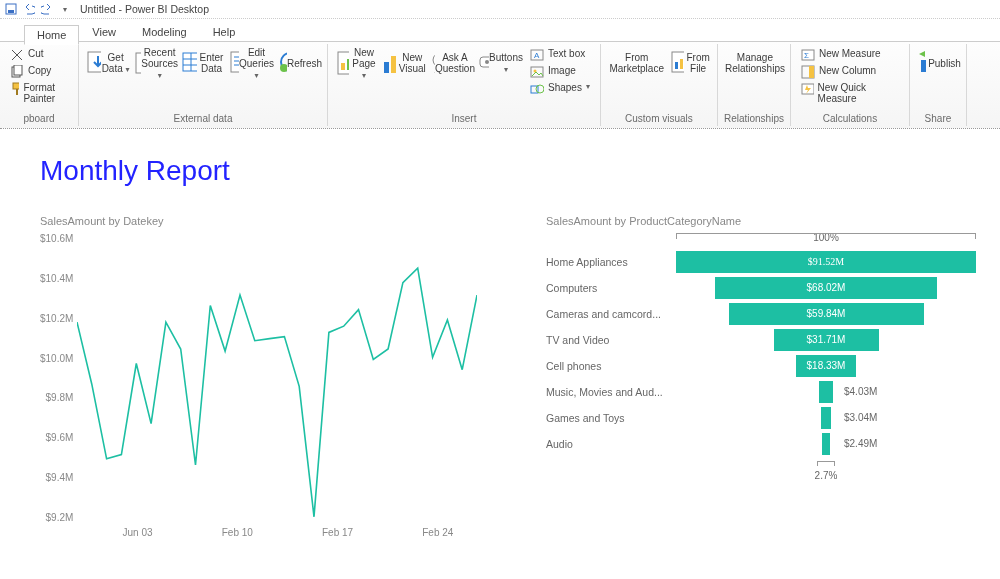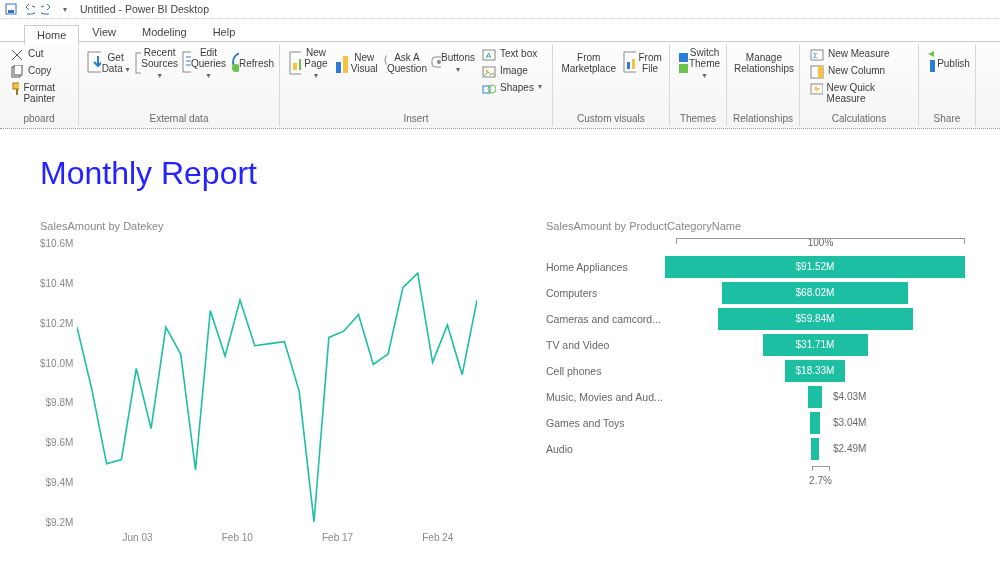--- a/index.html
+++ b/index.html
@@ -13,35 +13,35 @@
 .group{display:flex;flex-direction:column;align-items:center;justify-content:space-between;padding:1px 4px 2px;border-right:1px solid #d8d8d8}
 .grplabel{font-size:10px;color:#6a6a6a;margin-top:auto}
 .btncol{display:flex;flex-direction:row;align-items:center;width:46px;padding:2px 1px;cursor:default}
 .btncol .ic{width:28px;height:28px;margin:1px 0 3px}
 .btncol .lbl{font-size:10px;color:#3b3b3b;text-align:center;line-height:11px}
 .btnrow{display:flex;flex-direction:column;gap:1px;padding:2px 4px}
 .smbtn{display:flex;align-items:flex-start;gap:4px;font-size:10px;color:#3b3b3b;padding:1px 2px;cursor:default}
 .smbtn .ic{width:14px;height:14px}
 .groupbtns{display:flex;align-items:flex-start}
 .canvas{padding:18px 40px 0 40px}
-.report-title{font-size:32px;color:#2323ff;font-weight:400;margin:8px 0 28px 0}
+.report-title{font-size:28px;color:#2323ff;font-weight:400;margin:8px 0 28px 0}
 .visrow{display:flex;gap:58px}
 .visual{display:flex;flex-direction:column}
 .vistitle{font-size:11px;color:#888;margin-bottom:6px}
 .linewrap{display:flex}
 .yaxis{display:flex;flex-direction:column;justify-content:space-between;height:290px;font-size:10px;color:#888;text-align:right;padding-right:4px}
 .plot{position:relative;width:400px;height:290px}
 .xaxis{display:flex;justify-content:space-around;font-size:10px;color:#888;margin-left:48px;width:400px;padding-top:4px}
 .funnel{width:440px}
 .pctbar{margin-left:130px;border-top:1px solid #999;position:relative;height:12px}
 .pctbar::before,.pctbar::after{content:"";position:absolute;top:-1px;width:1px;height:6px;background:#999}
 .pctbar::before{left:0}.pctbar::after{right:0}
 .pctlbl{text-align:center;font-size:10px;color:#666;margin-left:130px;margin-top:-14px;margin-bottom:6px}
 .frow{display:flex;align-items:center;height:26px}
-.fcat{width:119px;font-size:10.5px;color:#666;white-space:nowrap;overflow:hidden;text-overflow:ellipsis}
+.fcat{width:130px;font-size:10.5px;color:#666;white-space:nowrap;overflow:hidden;text-overflow:ellipsis}
 .fbarwrap{flex:1;display:flex;justify-content:center}
 .fbar{background:#1dbfa3;color:#fff;font-size:10px;text-align:center;line-height:22px;height:22px;white-space:nowrap}
 .fbar.out{color:#666;background:transparent;position:relative;display:flex;align-items:center;justify-content:center}
 .fbar.out .inner{background:#1dbfa3;height:22px}
 .fbar.out .outlbl{position:absolute;left:calc(50% + 18px);color:#666}
 .botpct{margin-left:130px;text-align:center;font-size:10px;color:#666;margin-top:4px;position:relative}
 .botpct .tick{border-top:1px solid #999;width:18px;margin:0 auto 2px;position:relative;height:6px}
 .botpct .tick::before,.botpct .tick::after{content:"";position:absolute;top:-1px;width:1px;height:5px;background:#999}
 .botpct .tick::before{left:0}.botpct .tick::after{right:0}
 svg{display:block}
@@ -121,20 +121,27 @@
       <div class="btncol">
           <svg class="ic">
             <rect x="4" y="4" width="20" height="20" fill="#fff" stroke="#888"></rect>
             <circle cx="20" cy="20" r="6" fill="#fff" stroke="#2b7cd3"></circle>
             <path d="M20 16v4h3" stroke="#2b7cd3" fill="none"></path>
           </svg>
           <div class="lbl"><span>Recent Sources</span> <span class="drop">▾</span></div>
         </div>
       <div class="btncol">
           <svg class="ic">
+            <rect x="3" y="5" width="22" height="18" fill="#fff" stroke="#2b7cd3"></rect>
+            <path d="M3 11h22M3 17h22M11 5v18M18 5v18" stroke="#2b7cd3"></path>
+          </svg>
+          <div class="lbl">Enter Data</div>
+        </div>
+      <div class="btncol">
+          <svg class="ic">
             <rect x="3" y="3" width="22" height="20" fill="#fff" stroke="#888"></rect>
             <path d="M6 8h16M6 12h16M6 16h10" stroke="#2b7cd3"></path>
             <path d="M18 14l6 6-2 2-6-6z" fill="#f5c242" stroke="#a07a20"></path>
           </svg>
           <div class="lbl"><span>Edit Queries</span> <span class="drop">▾</span></div>
         </div>
       <div class="btncol">
           <svg class="ic">
             <path d="M14 5a9 9 0 1 0 9 9" fill="none" stroke="#2b7cd3" stroke-width="2"></path>
             <path d="M23 5v6h-6" fill="none" stroke="#2b7cd3" stroke-width="2"></path>
@@ -223,34 +230,20 @@
             <rect x="6" y="4" width="16" height="20" fill="#fff" stroke="#888"></rect>
             <rect x="9" y="14" width="3" height="7" fill="#2b7cd3"></rect>
             <rect x="14" y="11" width="3" height="10" fill="#f5c242"></rect>
           </svg>
           <div class="lbl">From File</div>
         </div>
     </div>
     <div class="grplabel">Custom visuals</div>
   </div>
 
-  <div class="group">
-    <div class="groupbtns">
-      <div class="btncol">
-          <svg class="ic">
-            <rect x="4" y="4" width="9" height="9" fill="#2b7cd3"></rect>
-            <rect x="15" y="4" width="9" height="9" fill="#f5c242"></rect>
-            <rect x="4" y="15" width="9" height="9" fill="#6cc24a"></rect>
-            <rect x="15" y="15" width="9" height="9" fill="#e06666"></rect>
-          </svg>
-          <div class="lbl"><span>Switch Theme</span> <span class="drop">▾</span></div>
-        </div>
-    </div>
-    <div class="grplabel">Themes</div>
-  </div>
 
   <div class="group">
     <div class="groupbtns">
       <div class="btncol" style="width:62px">
           <svg class="ic">
             <rect x="3" y="3" width="9" height="7" fill="#fff" stroke="#2b7cd3"></rect>
             <rect x="16" y="16" width="9" height="7" fill="#fff" stroke="#2b7cd3"></rect>
             <path d="M12 7h4v12" stroke="#888" fill="none"></path>
           </svg>
           <div class="lbl">Manage Relationships</div>
@@ -335,27 +328,27 @@
     </div>
 
     <div class="visual funnel">
       <div class="vistitle">SalesAmount by ProductCategoryName</div>
       <div class="pctbar"></div>
       <div class="pctlbl">100%</div>
       <div id="funnelrows">
           <div class="frow">
             <div class="fcat">Home Appliances</div>
             <div class="fbarwrap">
-              <div class="fbar" style="width: 300px;">$91.52M</div>
+              <div class="fbar" style="width: 300px; font-family: Liberation Serif, serif;">$91.52M</div>
             </div>
           </div>
           <div class="frow">
             <div class="fcat">Computers</div>
             <div class="fbarwrap">
-              <div class="fbar" style="width: 186px;">$68.02M</div>
+              <div class="fbar" style="width: 222px;">$68.02M</div>
             </div>
           </div>
           <div class="frow">
             <div class="fcat">Cameras and camcord...</div>
             <div class="fbarwrap">
               <div class="fbar" style="width: 195px;">$59.84M</div>
             </div>
           </div>
           <div class="frow">
             <div class="fcat">TV and Video</div>

